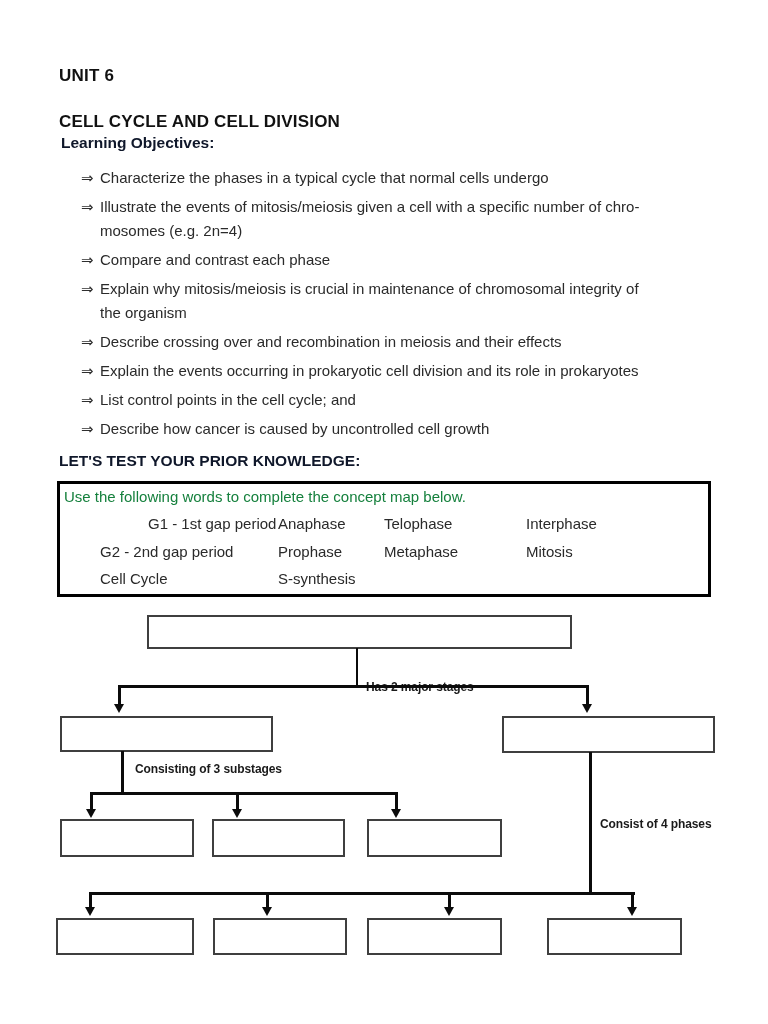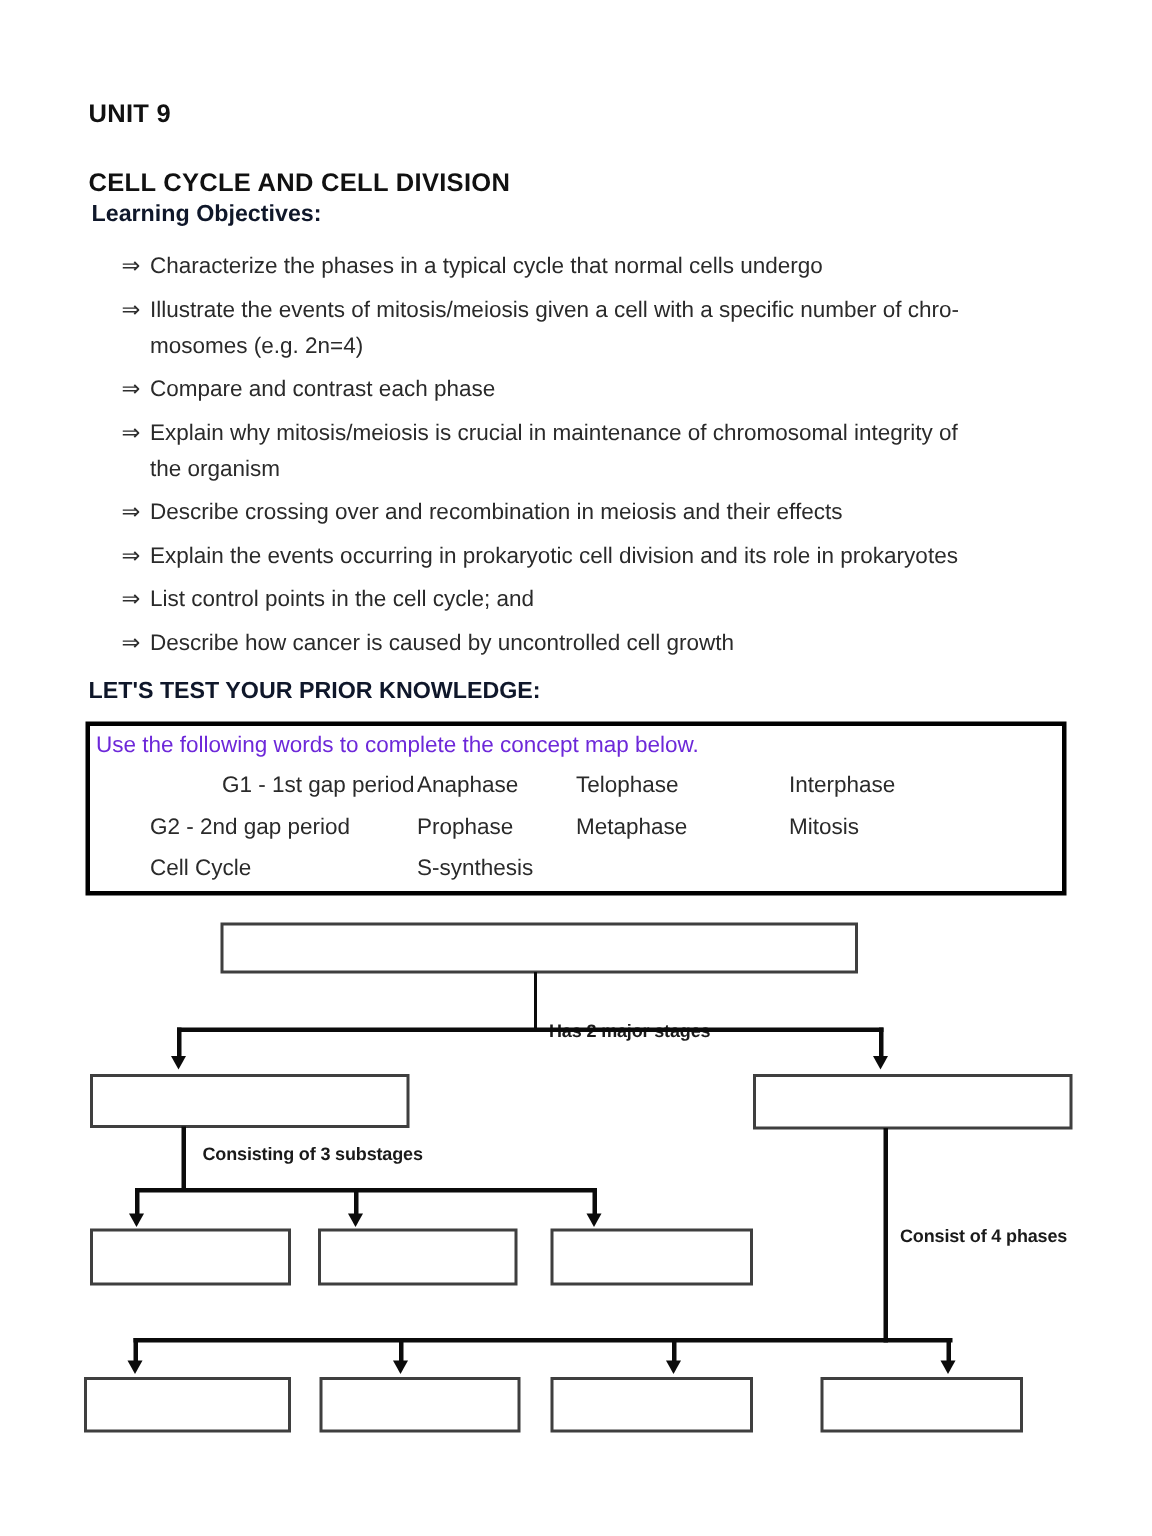--- a/index.html
+++ b/index.html
@@ -14,36 +14,36 @@
   
   #objectives{position:absolute;left:81px;top:166px;}
   .obj{display:flex;margin-bottom:5px;}
   .obj-arrow{width:19px;flex:0 0 19px;font-size:15px;line-height:24px;color:#2e2e2e;}
   .obj-text{font-size:15px;line-height:24px;white-space:pre;color:#2a2a2a;}
   
   #word-bank{
     position:absolute;left:57px;top:481px;width:654px;height:116px;
     border:3px solid #000;box-sizing:border-box;background:#fff;
   }
-  .wb-instruction{position:absolute;left:4px;top:4px;font-size:15px;color:#6d28d9;white-space:pre;}
+  .wb-instruction{position:absolute;left:4px;top:4px;font-size:15px;color:#15803d;white-space:pre;}
   .wb-cell{position:absolute;font-size:15px;color:#2a2a2a;white-space:pre;}
   
   .cbox{position:absolute;border:2px solid #3f3f3f;box-sizing:border-box;background:#fff;}
   .vline,.hline{position:absolute;background:#0b0b0b;}
   .arrow-down{
     position:absolute;width:0;height:0;
     border-left:5.5px solid transparent;border-right:5.5px solid transparent;
     border-top:9px solid #0b0b0b;
   }
   .edge-label{position:absolute;font-size:12px;font-weight:bold;color:#1a1a1a;white-space:pre;letter-spacing:-.1px;}
 </style>
 </head>
 <body>
 
-<div class="abs h-big" style="left:59px;top:66px;">UNIT 9</div>
+<div class="abs h-big" style="left:59px;top:66px;">UNIT 6</div>
 <div class="abs h-big" style="left:59px;top:112px;">CELL CYCLE AND CELL DIVISION</div>
 <div class="abs h-sub" style="left:61px;top:134px;">Learning Objectives:</div>
 
 <div id="objectives">
   <div class="obj">
     <span class="obj-arrow">⇒</span>
     <span class="obj-text">Characterize the phases in a typical cycle that normal cells undergo</span>
   </div>
   <div class="obj">
     <span class="obj-arrow">⇒</span>

